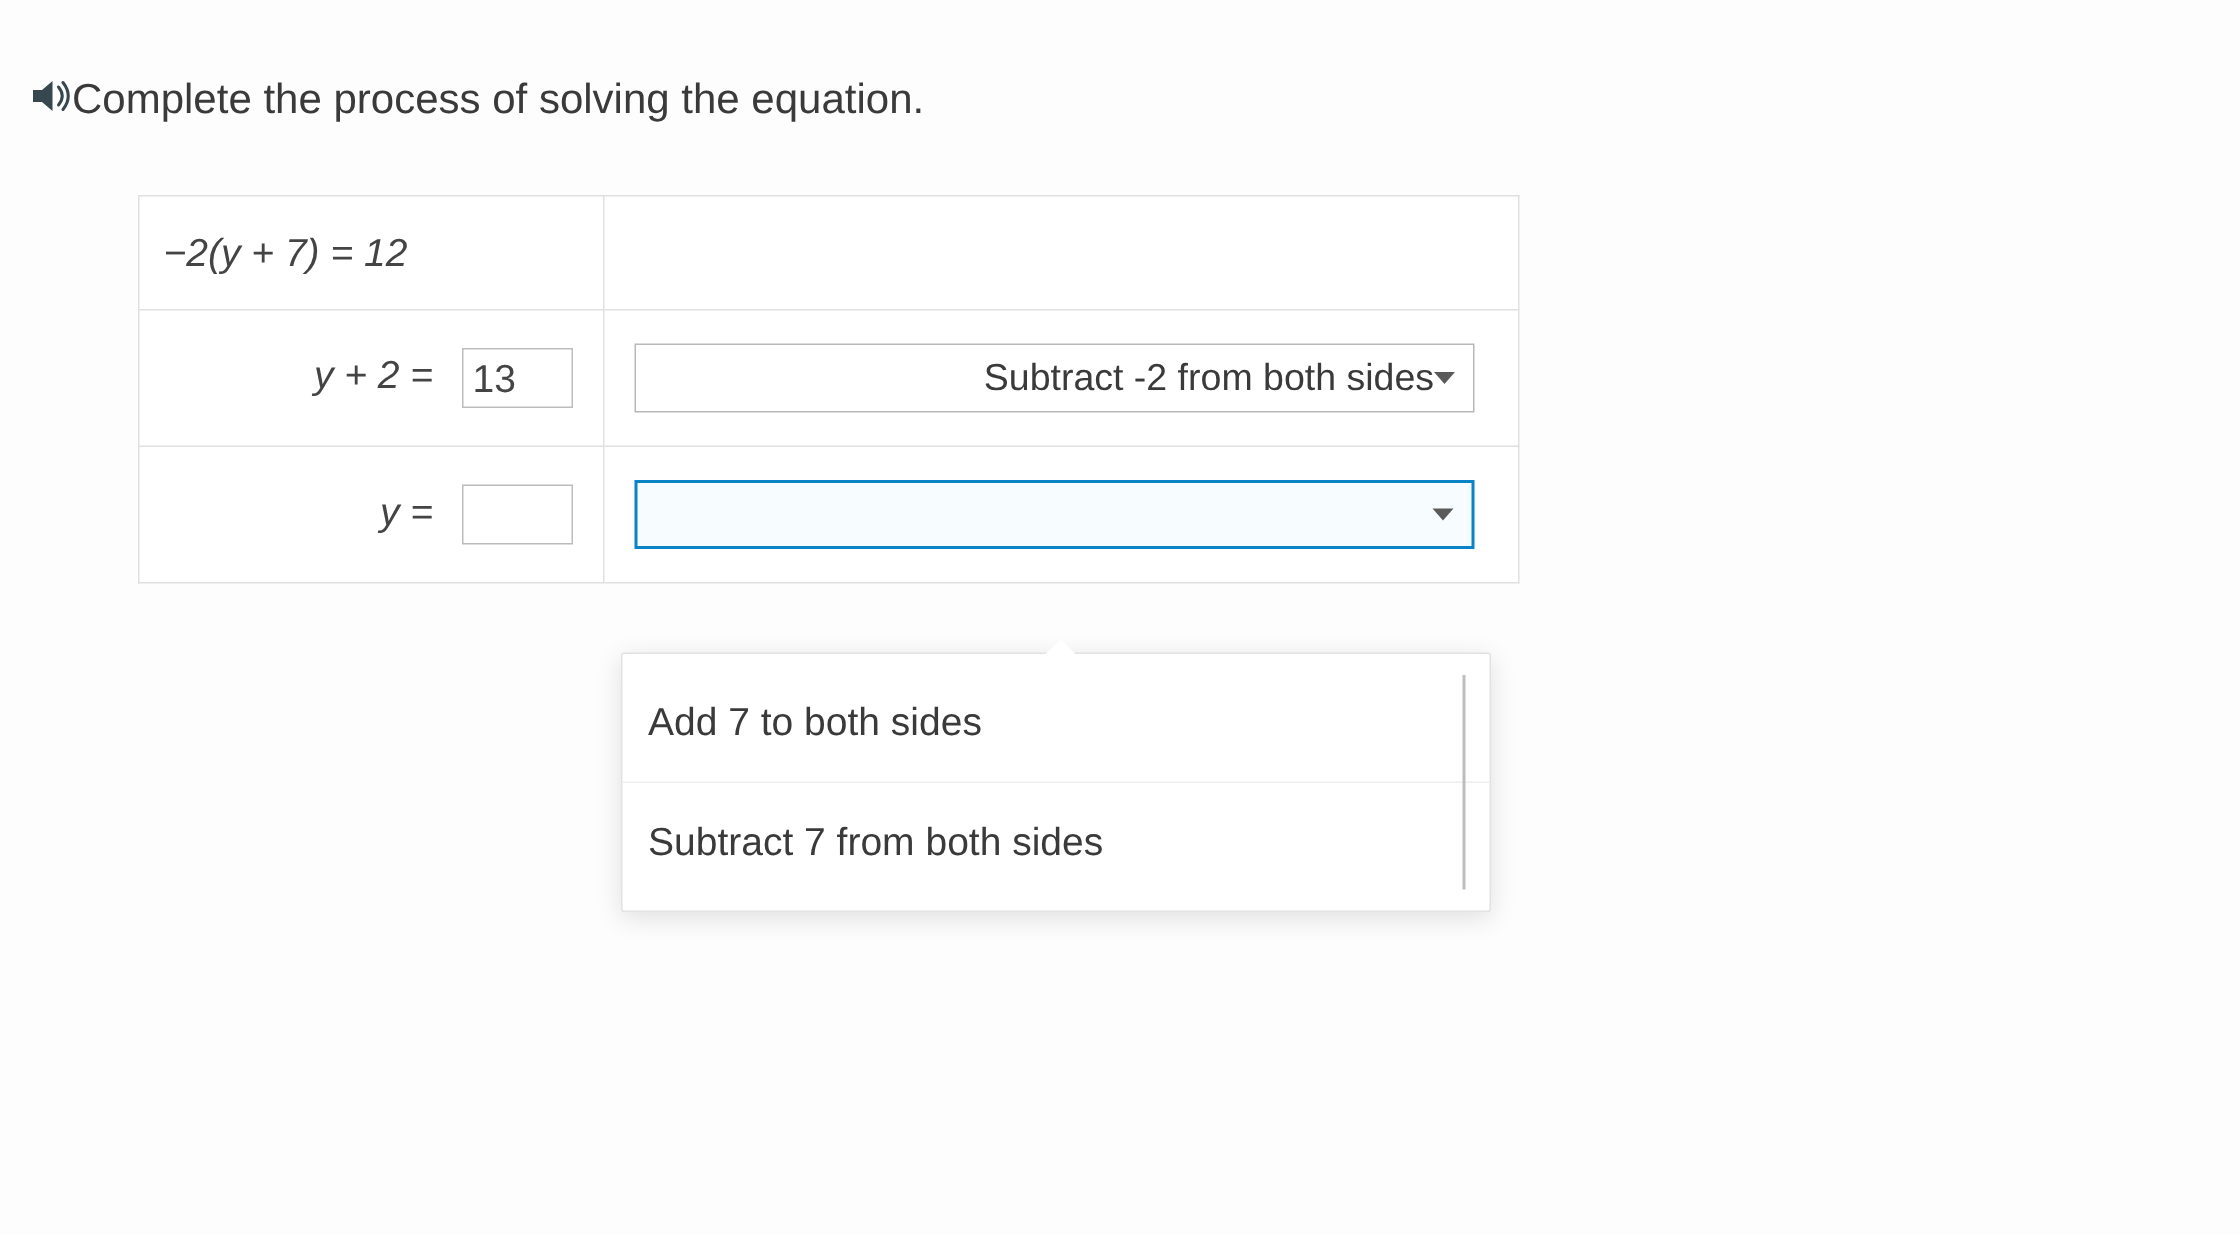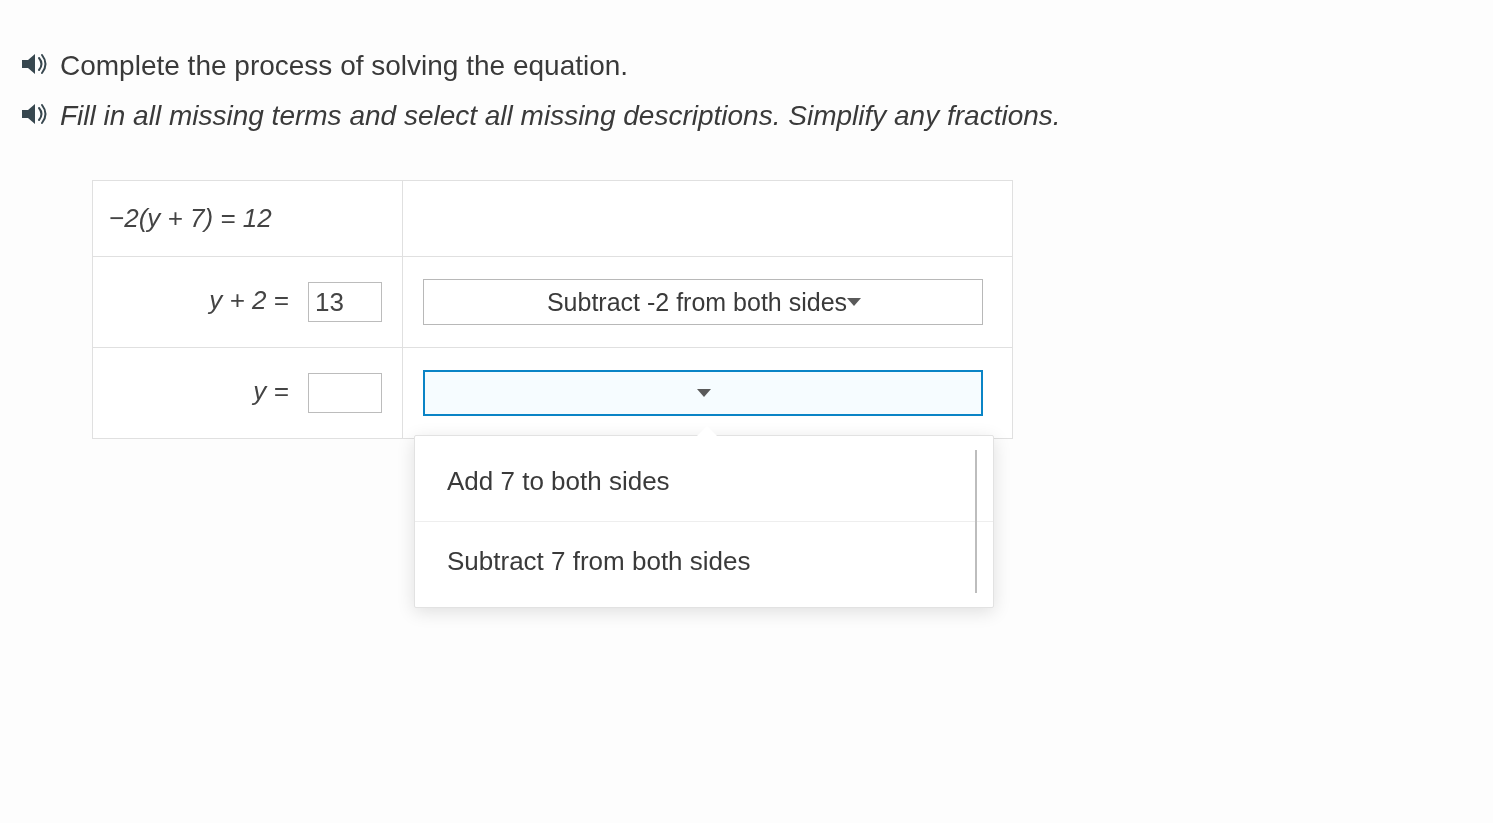--- a/index.html
+++ b/index.html
@@ -15,21 +15,20 @@
       position: relative;
       color: #333;
       overflow: hidden;
     }
     .content {
       padding: 50px 20px 20px 20px;
     }
     .instruction-row {
       display: flex;
       align-items: center;
-      gap: 12px;
       margin-bottom: 18px;
     }
     .speaker-icon {
       width: 28px;
       height: 24px;
       flex-shrink: 0;
     }
     .instruction-text {
       font-size: 28px;
       color: #3a3a3a;
@@ -81,21 +80,21 @@
       color: #444;
       padding: 2px 6px;
       vertical-align: middle;
       text-align: left;
       font-style: normal;
       margin-left: 12px;
     }
     .desc-select {
       display: flex;
       align-items: center;
-      justify-content: center;
+      justify-content: flex-end;
       width: 560px;
       height: 46px;
       border: 1px solid #b8b8b8;
       background: #fff;
       padding: 0 12px 0 14px;
       cursor: pointer;
     }
     .desc-select.active {
       border: 2px solid #0a84c6;
       background: #f6fcff;
@@ -128,21 +127,21 @@
       position: absolute;
       top: -10px;
       left: 280px;
       width: 0;
       height: 0;
       border-left: 12px solid transparent;
       border-right: 12px solid transparent;
       border-bottom: 12px solid #fff;
     }
     .dd-item {
-      padding: 24px 32px;
+      padding: 24px 17px;
       font-size: 26px;
       color: #3a3a3a;
       border-bottom: 1px solid #eee;
       cursor: pointer;
     }
     .dd-item:last-child {
       border-bottom: none;
     }
     .scroll-hint {
       position: absolute;
@@ -162,30 +161,20 @@
     <span>
       <svg class="speaker-icon" viewBox="0 0 28 24">
         <path d="M2 8 L8 8 L15 2 L15 22 L8 16 L2 16 Z" fill="#37474f"></path>
         <path d="M19 6 Q24 12 19 18" stroke="#37474f" stroke-width="2" fill="none" stroke-linecap="round"></path>
         <path d="M22 3 Q29 12 22 21" stroke="#37474f" stroke-width="2" fill="none" stroke-linecap="round"></path>
       </svg>
     </span>
     <span class="instruction-text">Complete the process of solving the equation.</span>
   </div>
 
-  <div class="instruction-row">
-    <span>
-      <svg class="speaker-icon" viewBox="0 0 28 24">
-        <path d="M2 8 L8 8 L15 2 L15 22 L8 16 L2 16 Z" fill="#37474f"></path>
-        <path d="M19 6 Q24 12 19 18" stroke="#37474f" stroke-width="2" fill="none" stroke-linecap="round"></path>
-        <path d="M22 3 Q29 12 22 21" stroke="#37474f" stroke-width="2" fill="none" stroke-linecap="round"></path>
-      </svg>
-    </span>
-    <span class="instruction-text italic">Fill in all missing terms and select all missing descriptions. Simplify any fractions.</span>
-  </div>
 
   <div class="work-area">
     <table class="work-table">
       <tbody>
           <tr>
         <td class="eq-col top">
           <span>−2(y + 7) = 12</span>
         </td>
         <td class="desc-col"></td>
       </tr>

